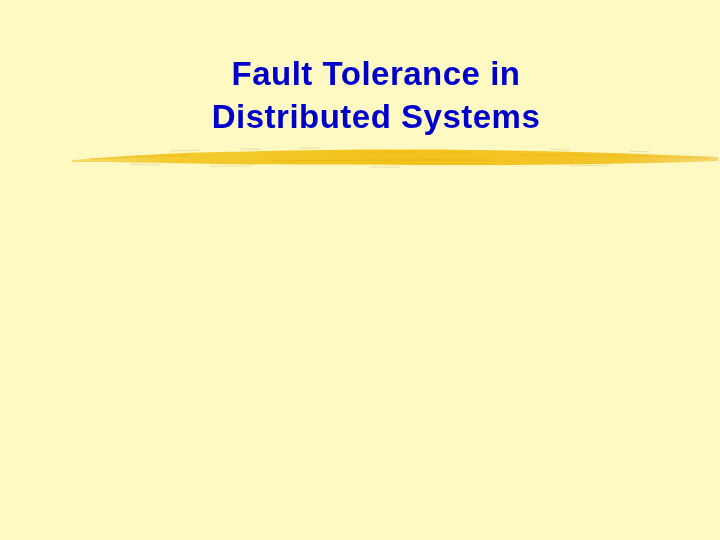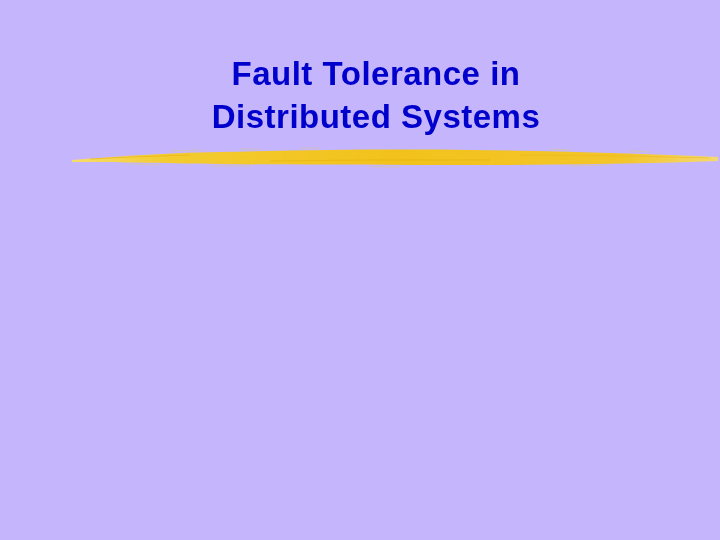--- a/index.html
+++ b/index.html
@@ -11,21 +11,21 @@
       width: 720px;
       height: 540px;
       position: relative;
       overflow: hidden;
       font-family: "Liberation Sans", sans-serif;
     }
     .slide {
       position: absolute;
       left: 0; top: 0;
       width: 720px; height: 540px;
-      background: #c4b5fd;
+      background: #fef9c3;
     }
     .title {
       position: absolute;
       left: 0;
       top: 52px;
       width: 752px;
       text-align: center;
       color: #0000cc;
       font-weight: bold;
       font-size: 33px;

